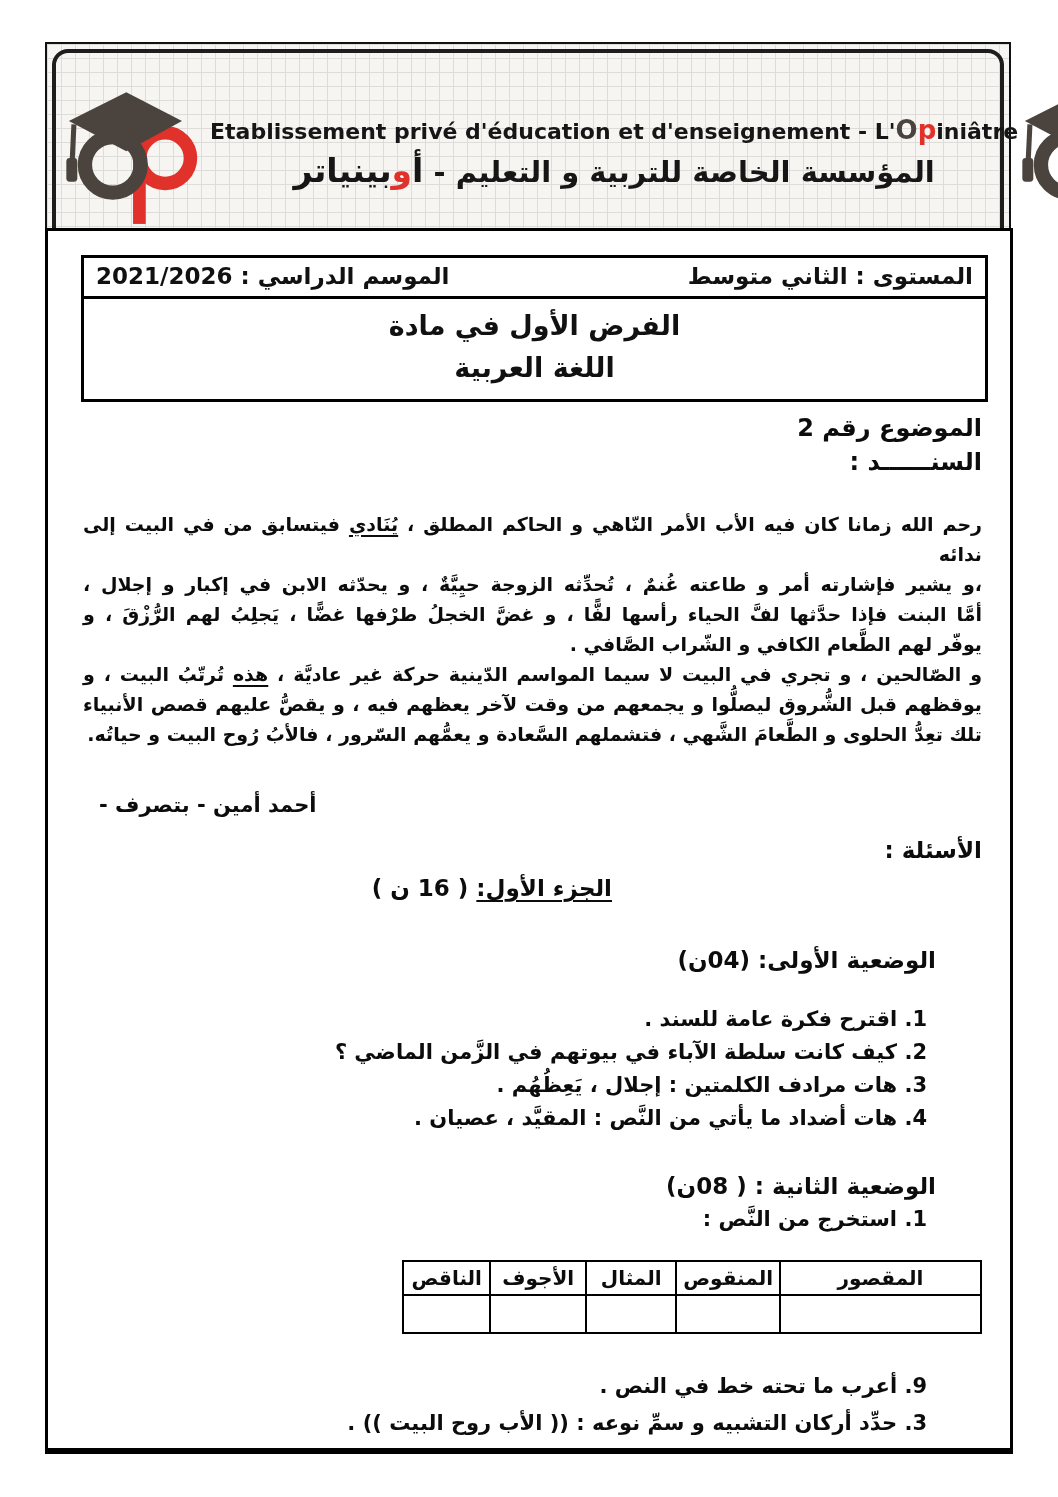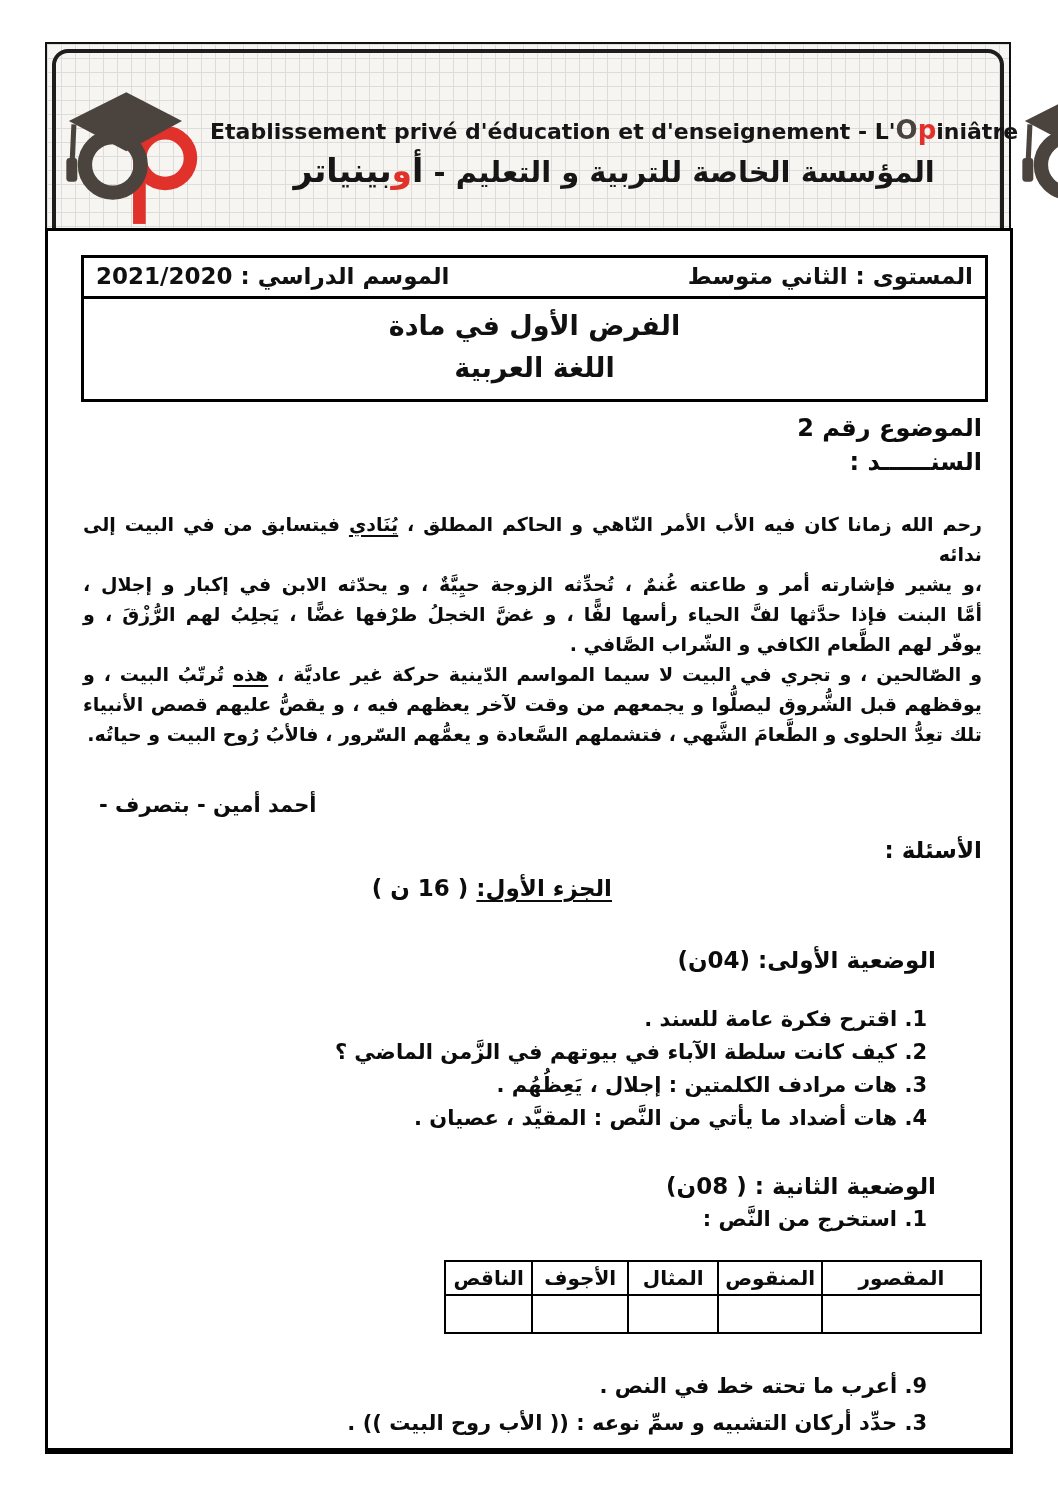--- a/index.html
+++ b/index.html
@@ -49,21 +49,21 @@
   .part1-line { margin-top:12px; font-size:23px; margin-left:0; margin-right:370px; }
   .situation-title { margin-top:46px; font-size:23px; margin-right:46px; }
   .question-list { margin-top:30px; margin-right:55px; font-size:21px; }
   .question-list div { line-height:33px; }
   .situation2-title { margin-top:38px; }
   .extraction-intro { margin-top:4px; margin-right:55px; font-size:21px; line-height:33px; }
   .extraction-table { margin-top:24px; border-collapse:collapse; direction:rtl; }
   .extraction-table th, .extraction-table td { border:2px solid #000; font-size:20px; font-weight:bold; text-align:center; }
   .extraction-table th { height:34px; padding:0 6px; }
   .extraction-table td { height:38px; }
-  .col-maqsur { width:159px; } .col-manqus { width:100px; } .col-mithal { width:90px; }
+  .col-maqsur { width:201px; } .col-manqus { width:100px; } .col-mithal { width:90px; }
   .col-ajwaf { width:96px; } .col-naqis { width:87px; }
   .part2-list { margin-top:34px; margin-right:55px; font-size:21px; }
   .part2-list div { line-height:37px; }
 </style>
 </head>
 <body>
 
 <div class="page">
 
   <div class="header-box">
@@ -93,21 +93,21 @@
       </svg>
 
     </div>
   </div>
 
   <div class="body-frame">
 
     <div class="info-table">
       <div class="info-row1">
         <span>المستوى : الثاني متوسط</span>
-        <span>الموسم الدراسي : 2021/2020</span>
+        <span>الموسم الدراسي : 2021/2026</span>
       </div>
       <div class="info-row2">
         <div>الفرض الأول في مادة</div>
         <div>اللغة العربية</div>
       </div>
     </div>
 
     <div class="content">
 
       <div class="topic-heading">الموضوع رقم 2</div>

